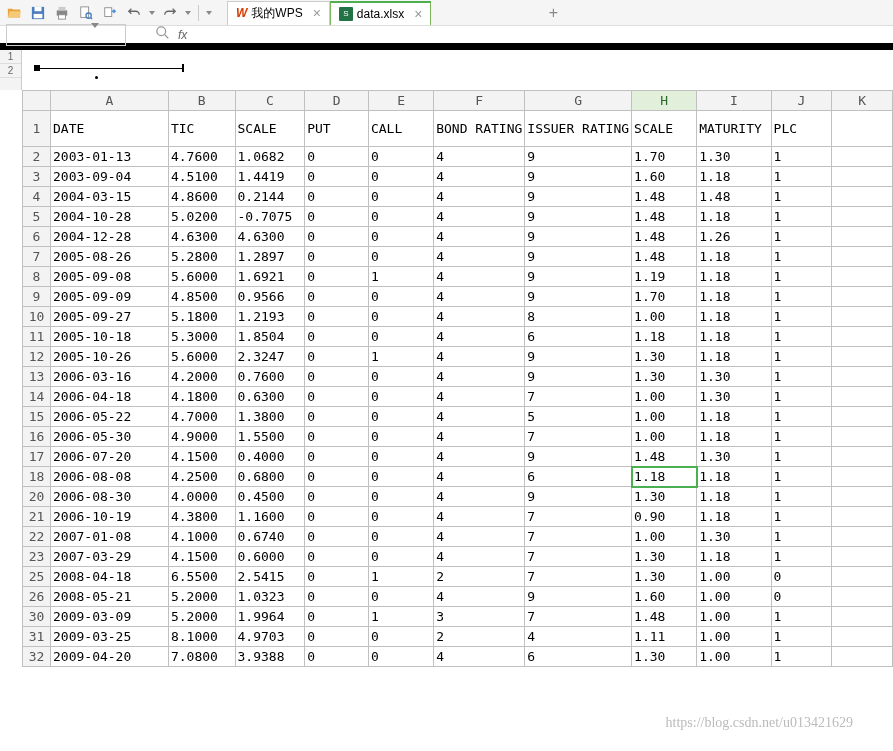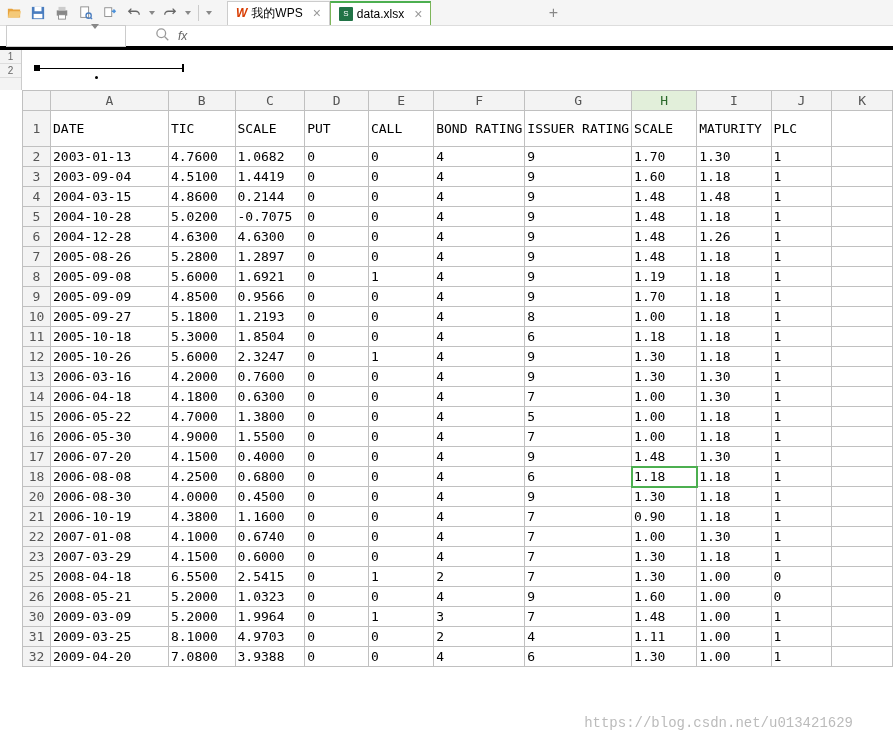--- a/index.html
+++ b/index.html
@@ -17,21 +17,21 @@
 .tab-bar { display: flex; align-items: center; margin-left: 10px; height: 100%; gap: 0; }
 .tab { display: flex; align-items: center; height: 24px; padding: 0 8px; border: 1px solid transparent; cursor: pointer; gap: 4px; font-size: 12px; }
 .tab.home { background: #fff; border: 1px solid #ccc; border-bottom: none; }
 .tab.home .wps-icon { color: #d83b01; font-weight: bold; font-style: italic; }
 .tab.active { background: #fff; border: 1px solid #7db55a; border-top: 2px solid #4caf50; border-bottom: none; }
 .tab-close { color: #999; font-size: 14px; margin-left: 6px; cursor: pointer; }
 .tab-add { width: 24px; height: 20px; display: flex; align-items: center; justify-content: center; color: #888; cursor: pointer; font-size: 16px; margin-left: 110px; }
 .xls-icon { width: 14px; height: 14px; background: #217346; color: #fff; font-size: 8px; display: inline-flex; align-items: center; justify-content: center; border-radius: 1px; }
 
 
-.formula-bar { height: 24px; border-bottom: 4px solid #000000; display: flex; align-items: center; background: #fff; }
+.formula-bar { height: 24px; border-bottom: 7px solid #000000; display: flex; align-items: center; background: #fff; }
 .name-box { width: 120px; height: 22px; border: 1px solid #ccc; margin-left: 6px; display: flex; align-items: center; padding: 0 4px; }
 .name-box input { border: none; outline: none; width: 80px; font-size: 12px; }
 .name-box .dd::after { content: ""; border-left: 4px solid transparent; border-right: 4px solid transparent; border-top: 5px solid #888; margin-left: auto; }
 .fx-area { display: flex; align-items: center; gap: 8px; margin-left: 30px; }
 .fx-icon { color: #999; cursor: pointer; }
 .fx-label { font-style: italic; color: #666; }
 .formula-input { border: none; outline: none; flex: 1; font-size: 12px; }
 
 
 .outline { position: absolute; left: 0; top: 50px; width: 22px; background: #f3f3f3; border-right: 1px solid #ccc; height: 40px; font-size: 10px; }
@@ -47,21 +47,21 @@
 .sheet th, .sheet td { border: 1px solid #c0c0c0; height: 20px; padding: 0 2px; text-align: left; white-space: nowrap; overflow: hidden; }
 .sheet thead th { background: #f3f3f3; text-align: center; font-weight: normal; position: sticky; top: 0; color: #555; }
 .sheet .row-hdr { background: #f3f3f3; text-align: center; color: #555; width: 28px; min-width: 28px; }
 .sheet thead th.selected-col { background: #e2efda; color: #2b6a2b; }
 .sheet tbody td.selected { outline: 2px solid #4caf50; outline-offset: -1px; background: #fff; }
 .sheet tbody td { background: #fff; }
 .sheet tr.header-row td { height: 36px; vertical-align: middle; }
 .corner { width: 28px; min-width: 28px; background: #f3f3f3; }
 
 
-.watermark { position: absolute; bottom: 20px; right: 40px; color: #bbb; font-size: 14px; font-family: Liberation Mono, monospace; pointer-events: none; }
+.watermark { position: absolute; bottom: 20px; right: 40px; color: #bbb; font-size: 14px; font-family: Liberation Serif, serif; pointer-events: none; }
 
 
 .cA{width:126px}.cB{width:70px}.cC{width:72px}.cD{width:72px}.cE{width:72px}.cF{width:72px}.cG{width:70px}.cH{width:70px}.cI{width:76px}.cJ{width:68px}.cK{width:72px}
 </style>
 </head>
 <body>
 
 <div class="toolbar">
   <span class="tool-btn">
       <svg viewBox="0 0 16 16">

